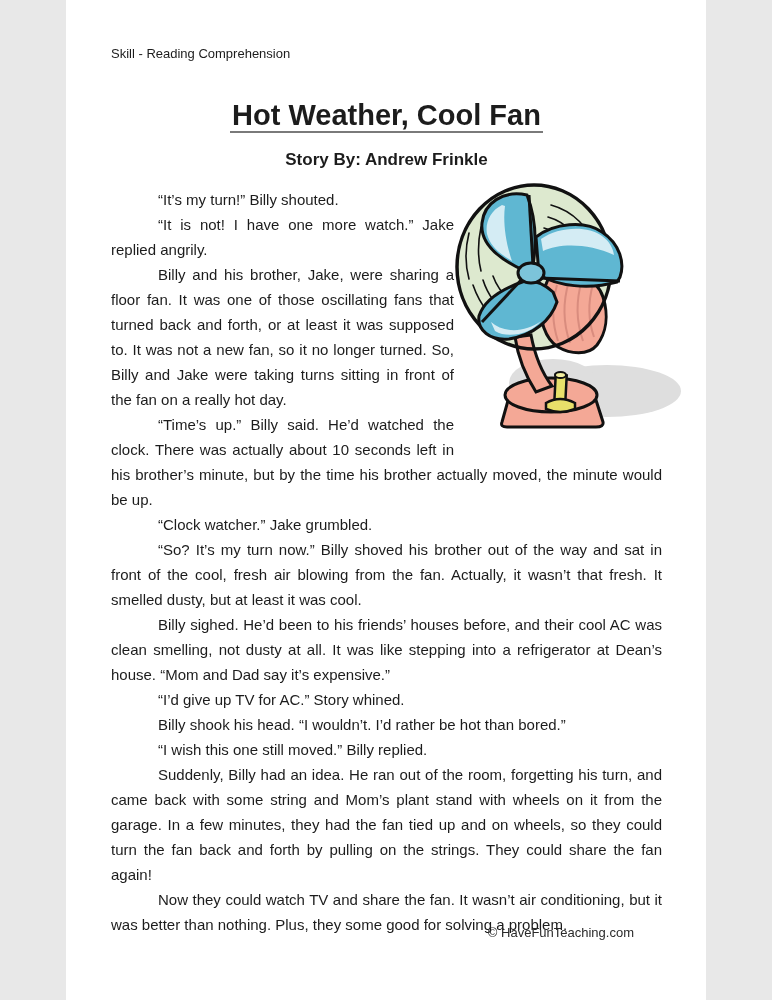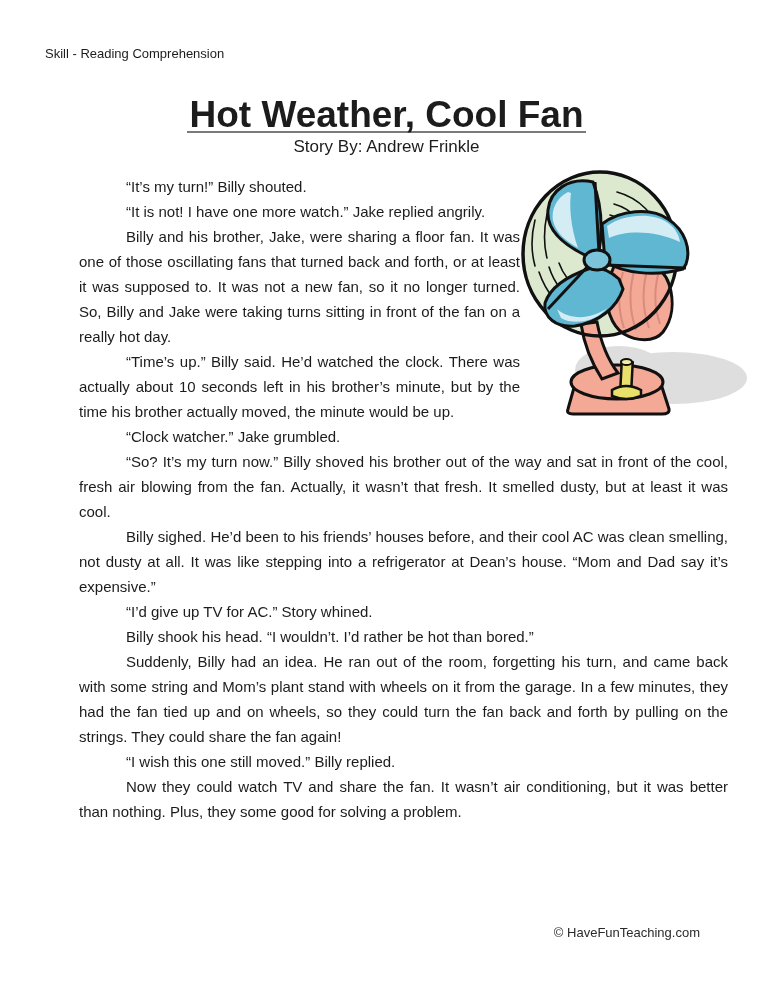--- a/index.html
+++ b/index.html
@@ -1,35 +1,35 @@
 <!DOCTYPE html>
 <html><head>
 <meta charset="utf-8">
 <style>
   html,body{margin:0;padding:0;background:#e8e8e8;}
   .page{
-    width:772px;height:1000px;background:#ffffff;margin:0 auto;
+    width:640px;height:1000px;background:#ffffff;margin:0 auto;
     font-family:"Liberation Sans",sans-serif;color:#1c1c1c;
     position:relative;box-sizing:border-box;
     padding:46px 44px 0 45px;overflow:hidden;
   }
   .doc-header{
     display:flex;justify-content:space-between;align-items:baseline;
     font-size:13px;line-height:15px;
   }
   .name-group{white-space:nowrap;}
   .name-line{letter-spacing:0.5px;}
   .title-wrap{text-align:center;margin-top:39px;}
   .page-title{
-    display:inline-block;font-size:37px;font-weight:bold;line-height:30px;
+    display:inline-block;font-size:29px;font-weight:bold;line-height:30px;
     border-bottom:2px solid #7a7a7a;padding:0 2px 1px 2px;
   }
-  .byline{font-size:17px;line-height:20px;margin-top:4px;}
+  .byline{font-size:17px;line-height:20px;margin-top:17px;font-weight:bold;}
   .story{
-    margin-top:17px;font-size:15px;line-height:25px;text-align:justify;margin-left:34px;
+    margin-top:17px;font-size:15px;line-height:25px;text-align:justify;
   }
   .story p{margin:0;text-indent:47px;}
   .fan-float{
     float:right;width:218px;height:256px;
     margin:2px -20px 4px 10px;position:relative;
   }
   .fan-svg{position:absolute;left:-25px;top:-8px;width:245px;height:265px;}
   .doc-footer{
     position:absolute;right:72px;bottom:60px;font-size:13px;color:#2a2a2a;
   }
@@ -115,20 +115,20 @@
 
     <p>“It’s my turn!” Billy shouted.</p>
     <p>“It is not! I have one more watch.” Jake replied angrily.</p>
     <p>Billy and his brother, Jake, were sharing a floor fan. It was one of those oscillating fans that turned back and forth, or at least it was supposed to. It was not a new fan, so it no longer turned. So, Billy and Jake were taking turns sitting in front of the fan on a really hot day.</p>
     <p>“Time’s up.” Billy said. He’d watched the clock. There was actually about 10 seconds left in his brother’s minute, but by the time his brother actually moved, the minute would be up.</p>
     <p>“Clock watcher.” Jake grumbled.</p>
     <p>“So? It’s my turn now.” Billy shoved his brother out of the way and sat in front of the cool, fresh air blowing from the fan. Actually, it wasn’t that fresh. It smelled dusty, but at least it was cool.</p>
     <p>Billy sighed. He’d been to his friends’ houses before, and their cool AC was clean smelling, not dusty at all. It was like stepping into a refrigerator at Dean’s house. “Mom and Dad say it’s expensive.”</p>
     <p>“I’d give up TV for AC.” Story whined.</p>
     <p>Billy shook his head. “I wouldn’t. I’d rather be hot than bored.”</p>
+    <p>“I wish this one still moved.” Billy replied.</p>
     <p>Suddenly, Billy had an idea. He ran out of the room, forgetting his turn, and came back with some string and Mom’s plant stand with wheels on it from the garage. In a few minutes, they had the fan tied up and on wheels, so they could turn the fan back and forth by pulling on the strings. They could share the fan again!</p>
-    <p>“I wish this one still moved.” Billy replied.</p>
     <p>Now they could watch TV and share the fan. It wasn’t air conditioning, but it was better than nothing. Plus, they some good for solving a problem.</p>
   </div>
 
   <div class="doc-footer">© HaveFunTeaching.com</div>
 
 </div>
 
 </body></html>

